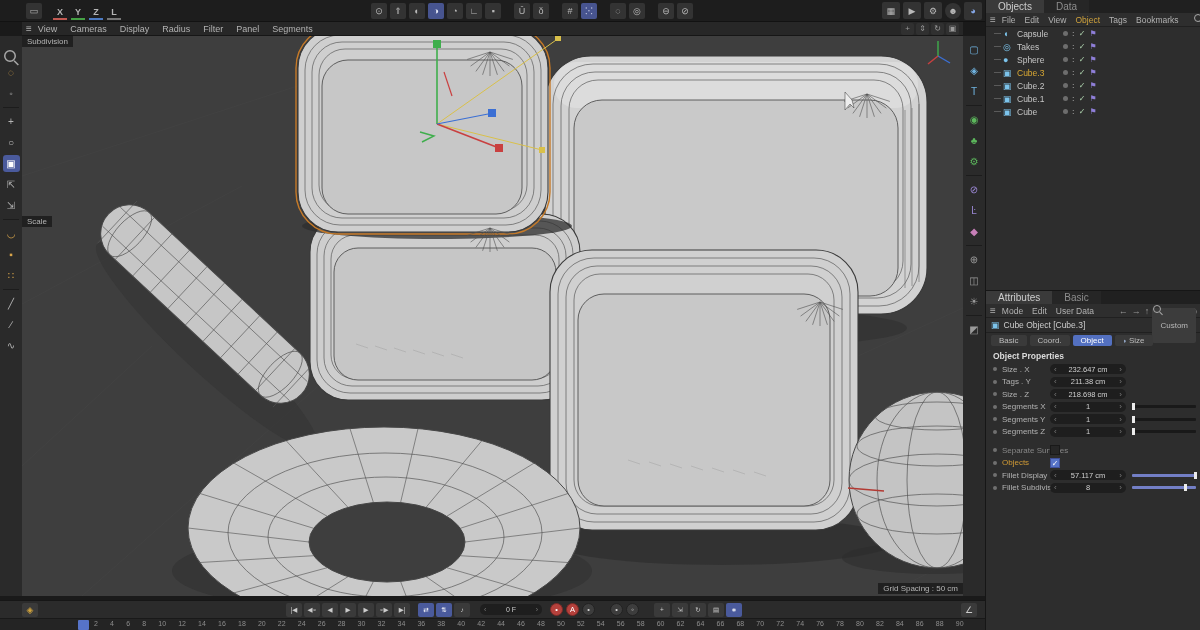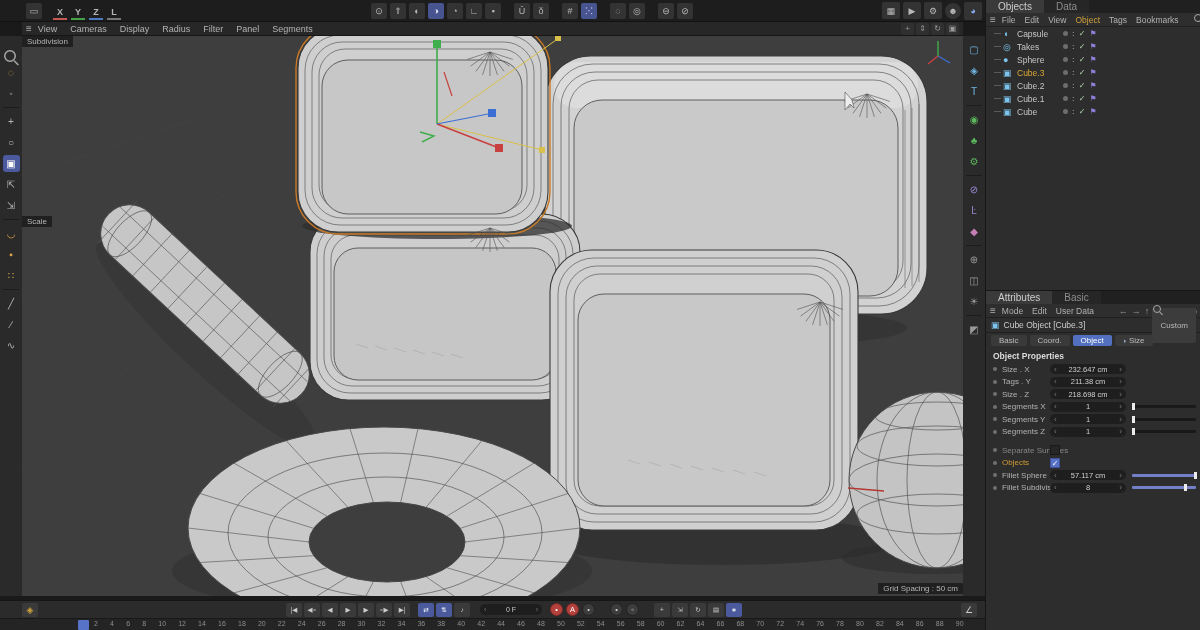--- a/index.html
+++ b/index.html
@@ -588,21 +588,21 @@
           <span class="plabel dim">Separate Surfaces</span>
           <span class="cb"></span>
         </div>
         <div class="prop-row">
           <span class="pdot"></span>
           <span class="plabel hl">Objects</span>
           <span class="cb on">✓</span>
         </div>
         <div class="prop-row">
           <span class="pdot"></span>
-          <span class="plabel">Fillet Sphere</span>
+          <span class="plabel">Fillet Display</span>
           <span class="stepper">
             <span class="ar">‹</span>
             <span>57.117 cm</span>
             <span class="ar">›</span>
           </span>
           <span class="slider">
             <span class="strack blue">
               <span class="shandle" style="left: calc(100% - 2px);"></span>
             </span>
           </span>

